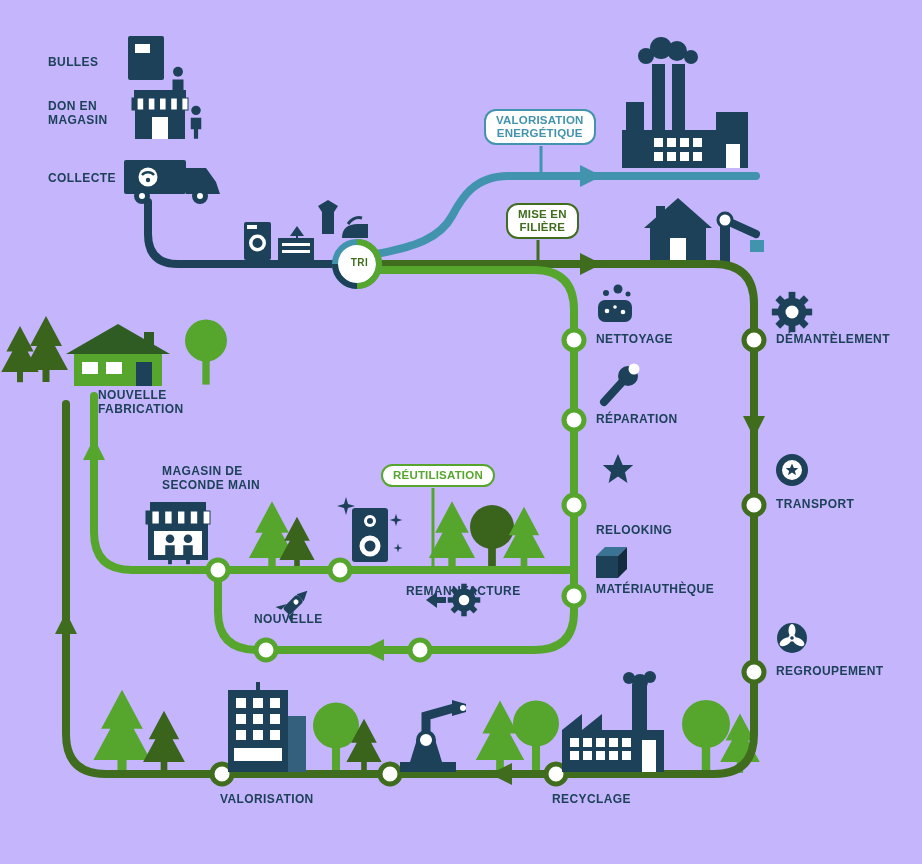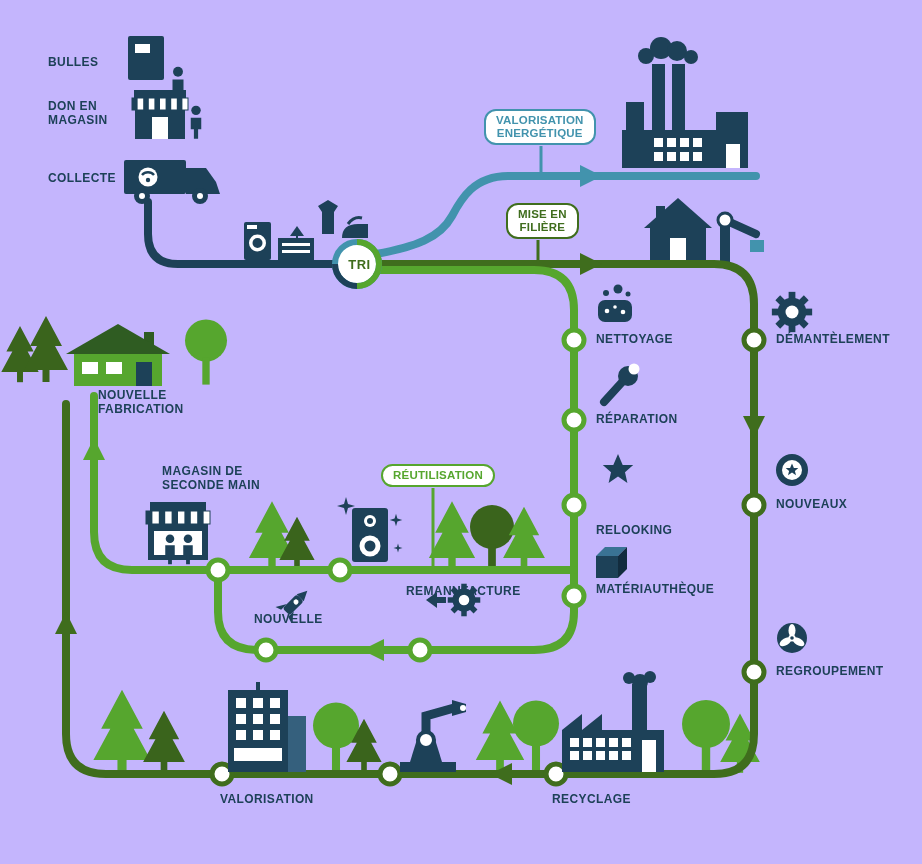--- a/index.html
+++ b/index.html
@@ -9,21 +9,21 @@
   .lbl{position:absolute;font-weight:bold;font-size:12px;line-height:14px;color:#1d4158;
        letter-spacing:.4px;white-space:pre-line;}
   .lbl.center{text-align:center;}
   .tag{position:absolute;background:#fff;border:2px solid;border-radius:12px;padding:3px 10px;
        font-weight:bold;font-size:11.5px;line-height:13px;text-align:center;white-space:pre-line;
        letter-spacing:.2px;}
   .tag.teal{color:#4293ad;border-color:#4293ad;}
   .tag.dgreen{color:#3f6d1d;border-color:#3f6d1d;}
   .tag.green{color:#56a62e;border-color:#56a62e;border-radius:12px;}
   .tri-lbl{position:absolute;left:339px;top:257px;width:41px;text-align:center;font-weight:bold;
-       font-size:13px;color:#3f6d1d;letter-spacing:.5px;}
+       font-size:10px;color:#3f6d1d;letter-spacing:.5px;}
 </style>
 </head>
 <body>
 
 <div class="stage">
 
 <svg width="922" height="864" viewBox="0 0 922 864">
   <defs>
     <g id="pine">
       <polygon points="0,-54 16,-24 9,-24 22,0 -22,0 -9,-24 -16,-24"></polygon>
@@ -358,21 +358,21 @@
 <div class="tag dgreen" style="left:506px;top:203px">MISE EN
 FILIÈRE</div>
 <div class="tag green" style="left:381px;top:464px">RÉUTILISATION</div>
 
 <div class="lbl" style="left:596px;top:332px">NETTOYAGE</div>
 <div class="lbl" style="left:596px;top:412px">RÉPARATION</div>
 <div class="lbl" style="left:596px;top:523px">RELOOKING</div>
 <div class="lbl" style="left:596px;top:582px">MATÉRIAUTHÈQUE</div>
 
 <div class="lbl" style="left:776px;top:332px">DÉMANTÈLEMENT</div>
-<div class="lbl" style="left:776px;top:497px">NOUVEAUX</div>
+<div class="lbl" style="left:776px;top:497px">TRANSPORT</div>
 <div class="lbl" style="left:776px;top:664px">REGROUPEMENT</div>
 
 <div class="lbl" style="left:98px;top:388px">NOUVELLE
 FABRICATION</div>
 <div class="lbl" style="left:162px;top:464px">MAGASIN DE
 SECONDE MAIN</div>
 
 <div class="lbl" style="left:254px;top:612px">NOUVELLE</div>
 <div class="lbl" style="left:406px;top:584px">REMANUFACTURE</div>
 

